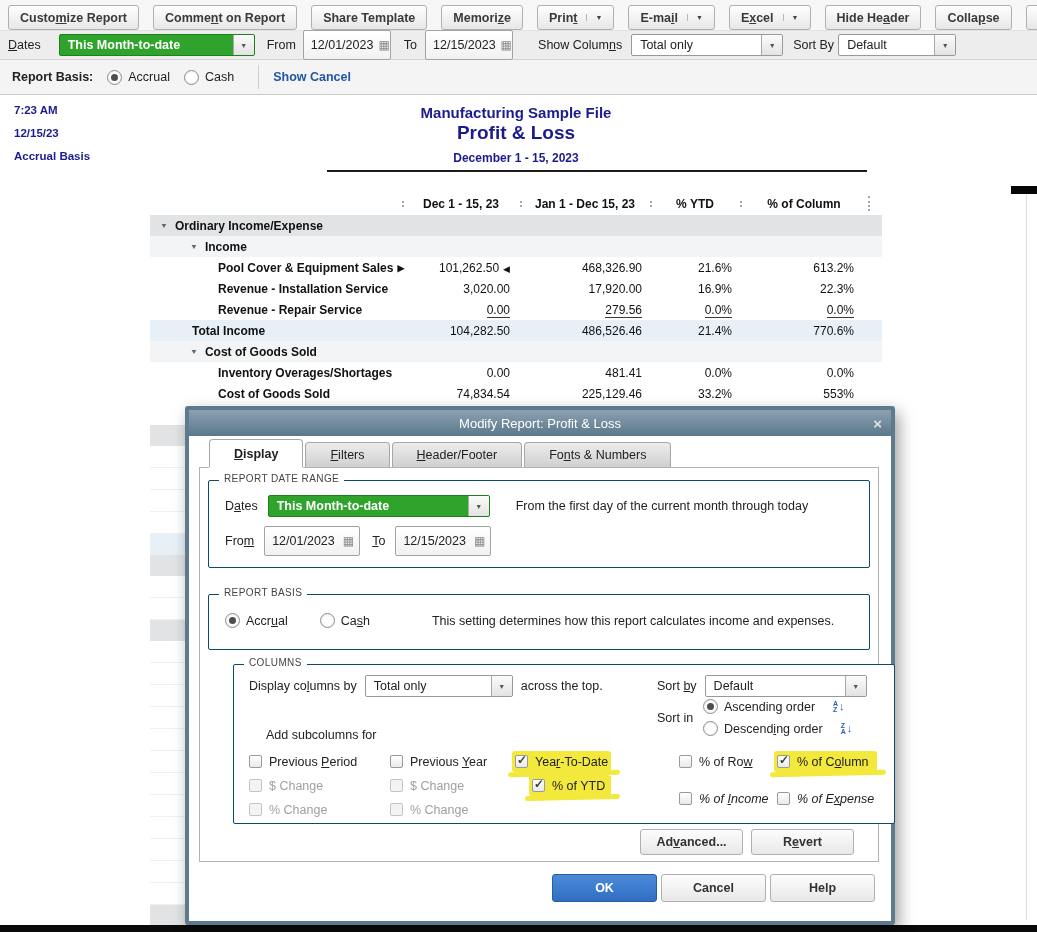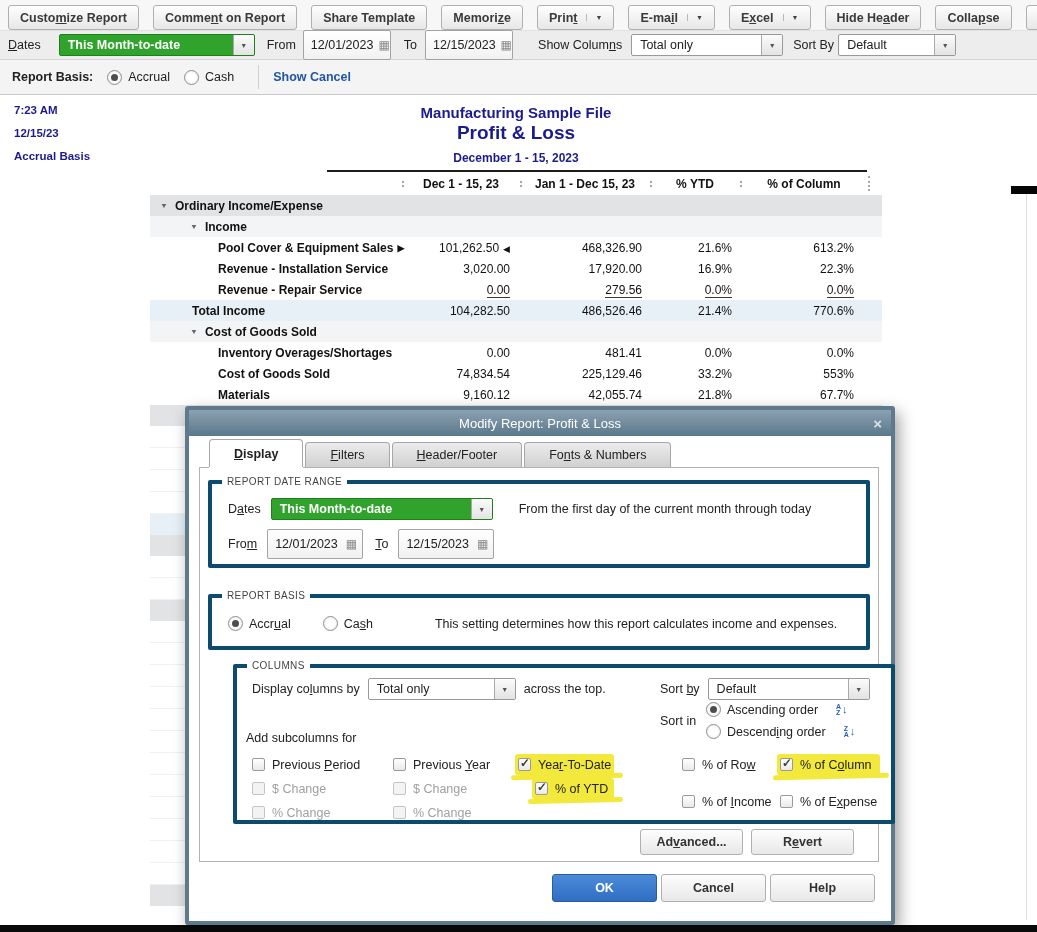--- a/index.html
+++ b/index.html
@@ -44,21 +44,21 @@
   .link{color:#2156a5;font-weight:bold;cursor:pointer;}
 
   
   .meta{position:absolute;left:14px;color:#1b1b8e;font-weight:bold;font-size:11.5px;}
   .rhead{position:absolute;left:150px;width:732px;text-align:center;color:#1b1b8e;font-weight:bold;}
   .hrule{position:absolute;left:327px;top:170px;width:540px;height:2px;background:#1c1c1c;}
 
   
   .rtable{position:absolute;left:150px;top:172px;width:732px;font-size:12px;color:#111;}
   .thead,.trow{display:grid;grid-template-columns:252px 118px 130px 90px 128px 14px;align-items:center;}
-  .thead{height:23px;font-weight:bold;}
+  .thead{height:23px;font-weight:bold;margin-top:20px;}
   .thead .hc{position:relative;text-align:center;}
   .thead .hc::before{content:'';position:absolute;left:0;top:4px;bottom:4px;border-left:2px dotted #a8a8a8;}
   .thead .hcs{position:relative;height:100%;}
   .thead .hcs::before{content:'';position:absolute;left:0;top:4px;bottom:4px;border-left:2px dotted #a8a8a8;}
   .trow{height:21px;}
   .band-gray{background:#e1e3e4;} .band-light{background:#f2f4f5;}
   .band-blue{background:#e7f0f7;} .band-white{background:#fff;}
   .lc{display:flex;align-items:center;white-space:nowrap;font-weight:bold;}
   .i0{padding-left:10px}.i1{padding-left:40px}.i2{padding-left:68px}.it{padding-left:42px}
   .tri{font-size:8px;color:#5f6a70;margin-right:7px;transform:scaleY(.9);}
@@ -82,46 +82,46 @@
         justify-content:center;color:#fff;font-size:13px;position:relative;}
   .dlg-close{position:absolute;right:9px;top:0;bottom:0;display:flex;align-items:center;
         color:#d9e2e8;font-weight:bold;font-size:15px;cursor:pointer;}
   .tabs{position:absolute;left:20px;top:31px;display:flex;align-items:flex-end;height:26px;}
   .tab{height:24px;padding:0 24px;display:flex;align-items:center;border:1px solid #a7a7a7;border-bottom:none;
         border-radius:4px 4px 0 0;background:linear-gradient(#ececec,#d0d0d0);font-size:12.5px;color:#222;
         margin-right:2px;position:relative;z-index:1;cursor:pointer;}
   .tab.active{background:#fff;font-weight:bold;z-index:3;height:27px;box-shadow:0 1px 0 #fff;}
   .card{position:absolute;left:10px;top:57px;width:680px;height:395px;border:1px solid #b3b3b3;
         background:#fff;z-index:2;box-sizing:border-box;}
-  .fs{position:absolute;left:8px;width:662px;border:4px solid #0c4a6e;border-radius:2px;box-sizing:border-box;background:#fff;}
+  .fs{position:absolute;left:8px;width:662px;border:1px solid #0c4a6e;border-radius:2px;box-sizing:border-box;background:#fff;}
   .fs-legend{position:absolute;top:-8px;left:10px;background:#fff;padding:0 5px;font-size:10px;
         color:#444;letter-spacing:.4px;}
   .fs1{top:12px;height:88px;} .fs2{top:126px;height:56px;} .fs3{top:196px;height:160px;margin-left:25px;}
   .fr{display:flex;align-items:center;font-size:12.5px;}
   .fs1 .r1{margin:14px 0 0 16px;} .fs1 .r2{margin:9px 0 0 16px;}
   .cap{color:#222;}
   .fs2 .r1{margin:18px 0 0 16px;}
   .dcbrow{position:absolute;left:15px;top:10px;display:flex;align-items:center;gap:8px;font-size:12.5px;}
   .sortbyrow{position:absolute;left:423px;top:10px;display:flex;align-items:center;gap:8px;font-size:12.5px;}
   .sortin-label{position:absolute;left:423px;top:46px;font-size:12.5px;}
   .srow{position:absolute;display:flex;align-items:center;gap:6px;font-size:12.5px;}
   .asc{left:469px;top:34px;} .desc{left:469px;top:56px;}
   .sorticon{display:inline-flex;align-items:center;gap:1px;color:#2a5db0;margin-left:12px;}
   .sorticon .st{display:flex;flex-direction:column;font-size:7px;line-height:6px;font-weight:bold;}
   .sorticon .sa{font-size:11px;line-height:11px;}
-  .addsub{position:absolute;left:9px;top:63px;font-size:12.5px;}
+  .addsub{position:absolute;left:32px;top:63px;font-size:12.5px;}
   .cbcol{position:absolute;top:89px;display:flex;flex-direction:column;gap:9px;}
   .col0{left:15px}.col1{left:156px}.col2{left:281px}.col3{left:445px}.col4{left:543px}
   .cbitem{display:flex;align-items:center;gap:7px;font-size:12.5px;height:15px;white-space:nowrap;position:relative;}
   .cb{width:13px;height:13px;border:1px solid #9a9a9a;border-radius:2px;
       background:linear-gradient(#fff,#e9e9e9);position:relative;flex:none;box-sizing:border-box;}
   .cb.checked::after{content:'✓';position:absolute;left:1px;top:-3px;font-size:12px;color:#37432f;font-weight:bold;}
   .cbitem.disabled{color:#a0a0a0;}
   .cbitem.disabled .cb{border-color:#c4c4c4;background:#f3f3f3;}
-  .cbitem.ind{margin-left:17px;} .cbitem.gap{margin-top:13px;}
+  .cbitem.ind{margin-left:17px;} .cbitem.gap{margin-top:13px;font-style:italic;}
   .cbitem.hl{background:#f2e93c;box-shadow:0 0 0 3px #f2e93c;border-radius:1px;}
   .cbitem.hl::after{content:'';position:absolute;left:-7px;right:-12px;bottom:-7px;height:5px;
       background:#f2e93c;transform:rotate(-1.4deg);border-radius:3px;}
   .advrow{position:absolute;right:24px;top:361px;display:flex;gap:8px;}
   .btn2{display:flex;align-items:center;justify-content:center;background:linear-gradient(#fdfdfd,#e8e8e8);
       border:1px solid #b0b0b0;border-radius:3px;font-size:12.5px;font-weight:bold;color:#333;cursor:pointer;box-sizing:border-box;}
   .b103{width:103px;height:26px;} .b105{width:105px;height:28px;}
   .btn2.primary{background:linear-gradient(#4c8ad9,#2f6ec2);border-color:#2a5da0;color:#fff;}
   .dlg-foot{position:absolute;right:16px;top:464px;display:flex;gap:4px;}
 </style>

